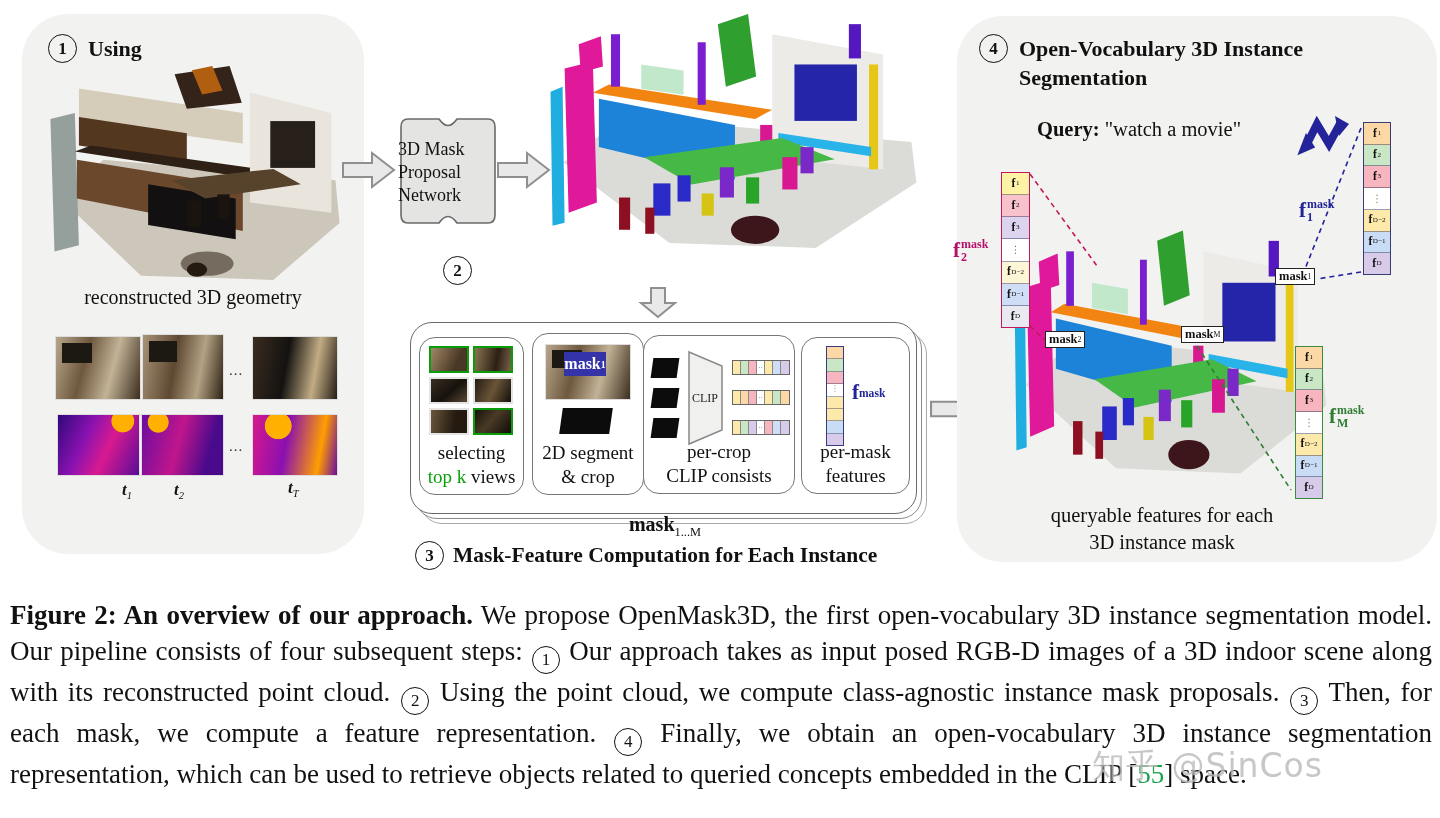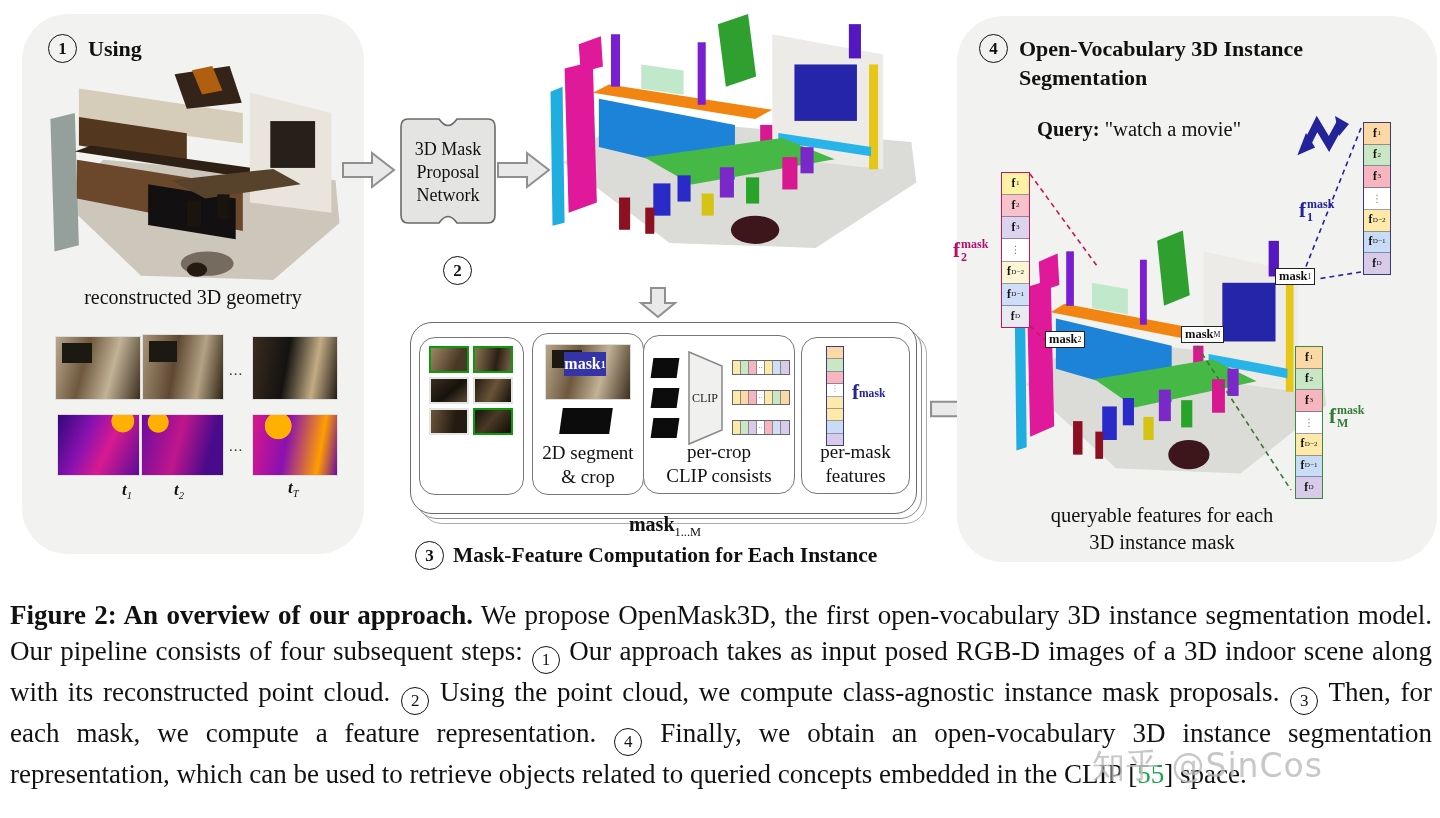--- a/index.html
+++ b/index.html
@@ -10,21 +10,21 @@
   .hdr{display:flex;align-items:flex-start;gap:11px;font-weight:bold;font-size:22px;line-height:29px;}
   .circ{width:27px;height:27px;border:1.8px solid #111;border-radius:50%;
     display:inline-flex;align-items:center;justify-content:center;
     font-size:17px;font-weight:bold;flex:none;background:transparent;}
   .scap{text-align:center;font-size:20px;}
   .scap2{text-align:center;font-size:20.5px;line-height:27px;}
   
   .barrow polygon{fill:#e9e9e9;stroke:#8f8f8f;stroke-width:2;}
   
   .netshape path{fill:#e4e4e3;stroke:#6a6a6a;stroke-width:1.6;}
-  .nettxt{position:absolute;width:100%;text-align:center;font-size:18px;line-height:23px;}
+  .nettxt{position:absolute;width:100%;font-size:18px;line-height:23px;}
   
   .stack{position:absolute;background:#fff;border:1.6px solid #6a6a6a;border-radius:22px;}
   .subbox{position:absolute;background:#fff;border:1.5px solid #777;border-radius:16px;}
   .boxlabel{position:absolute;left:0;right:0;bottom:5px;text-align:center;font-size:19px;line-height:24px;}
   .green{color:#0aa00a;}
   .cite{color:#17a24a;}
   
   .thumbgrid{position:absolute;display:grid;grid-template-columns:40px 40px;grid-auto-rows:27px;gap:4px;}
   .thumb{width:40px;height:27px;border:2px solid #e4e4e4;box-sizing:border-box;background:linear-gradient(115deg,#a08866,#4a3826 70%);}
   .thumb.sel{border-color:#0a9c0a;}
@@ -202,20 +202,24 @@
 
     <div class="subbox" style="left:8px;top:14px;width:103px;height:156px;">
       <div class="thumbgrid" style="left:9px;top:8px;">
           <div class="thumb sel"></div>
           <div class="thumb sel"></div>
           <div class="thumb"></div>
           <div class="thumb"></div>
           <div class="thumb"></div>
           <div class="thumb sel"></div>
         </div>
+      <div class="boxlabel">
+        <div>selecting</div>
+        <div><span class="green">top k</span><span> views</span></div>
+      </div>
     </div>
 
     <div class="subbox" style="left:121px;top:10px;width:110px;height:160px;">
       <div class="photo rgbA" style="left:12px;top:10px;width:86px;height:56px;">
         <div class="board2" style="left:18px;top:7px;width:42px;height:24px;">
           <span class="math">
               <span class="mm" style="font-size: inherit;">mask</span>
               <sub style="font-size: 0.62em;">1</sub>
             </span>
         </div>

